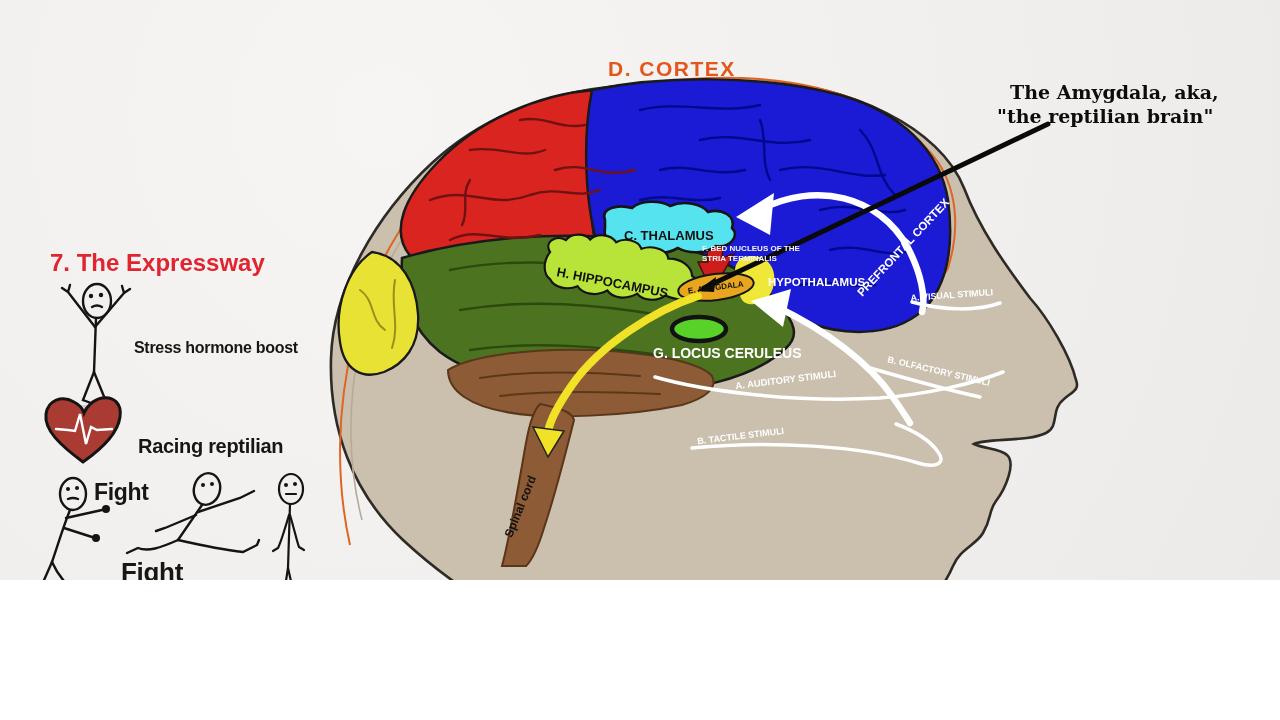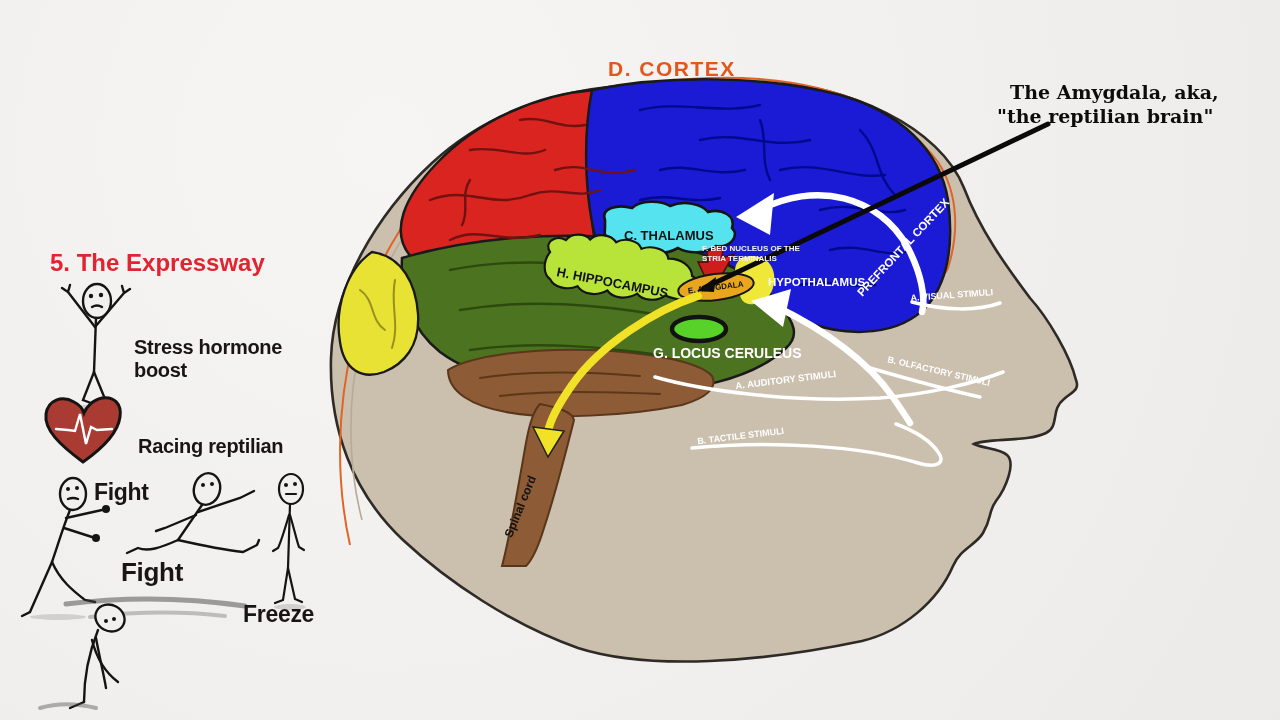--- a/index.html
+++ b/index.html
@@ -1,23 +1,23 @@
 <!DOCTYPE html>
 <html><head>
 <meta charset="utf-8">
 <style>
   html,body{margin:0;padding:0;}
   body{font-family:"Liberation Sans",sans-serif;}
-  .stage{position:relative;width:1280px;height:720px;overflow:hidden;
+  .stage{position:relative;width:1280px;height:580px;overflow:hidden;
          background:#f1f0ee;
          background-image:radial-gradient(circle at 30% 20%, #f6f5f3 0%, #f0efed 60%, #ebeae8 100%);}
   svg{position:absolute;left:0;top:0;}
   .overlay{position:absolute;color:#181512;font-weight:bold;letter-spacing:-0.3px;}
   .sb-title{left:50px;top:249px;font-size:24px;color:#e02531;letter-spacing:0px;}
-  .sb-stress{left:134px;top:336px;width:178px;font-size:20px;line-height:23px;}
+  .sb-stress{left:134px;top:336px;width:178px;font-size:16px;line-height:23px;}
   .sb-racing{left:138px;top:435px;font-size:20px;}
   .sb-fight{left:94px;top:479px;font-size:23px;}
   .sb-flight{left:121px;top:557px;font-size:26px;}
   .sb-freeze{left:243px;top:601px;font-size:23px;}
   .sb-digestion{left:121px;top:672px;font-size:22px;}
   .annot{position:absolute;font-family:"DejaVu Serif","Liberation Serif",serif;
          font-weight:bold;font-size:19px;color:#0c0c0c;white-space:nowrap;}
   .annot-1{left:1010px;top:81px;}
   .annot-2{left:997px;top:105px;}
   .svg-label{font-family:"Liberation Sans",sans-serif;font-weight:bold;}
@@ -226,20 +226,20 @@
     <path d="M 96,638 C 100,660 104,675 106,688"></path>
     <path d="M 92,640 C 98,664 110,676 118,682"></path>
     <path d="M 84,702 l -14,6"></path>
     <path d="M 40,708 C 60,702 80,704 96,708" stroke="#444444" stroke-width="4" opacity="0.4"></path>
   </g>
 </svg>
 
 <div class="annot annot-1">The Amygdala, aka,</div>
 <div class="annot annot-2">"the reptilian brain"</div>
 
-<div class="overlay sb-title">5. The Expressway</div>
+<div class="overlay sb-title">7. The Expressway</div>
 <div class="overlay sb-stress">Stress hormone boost</div>
 <div class="overlay sb-racing">Racing reptilian</div>
 <div class="overlay sb-fight">Fight</div>
 <div class="overlay sb-flight">Fight</div>
 <div class="overlay sb-freeze">Freeze</div>
 
 </div>
 
 </body></html>

